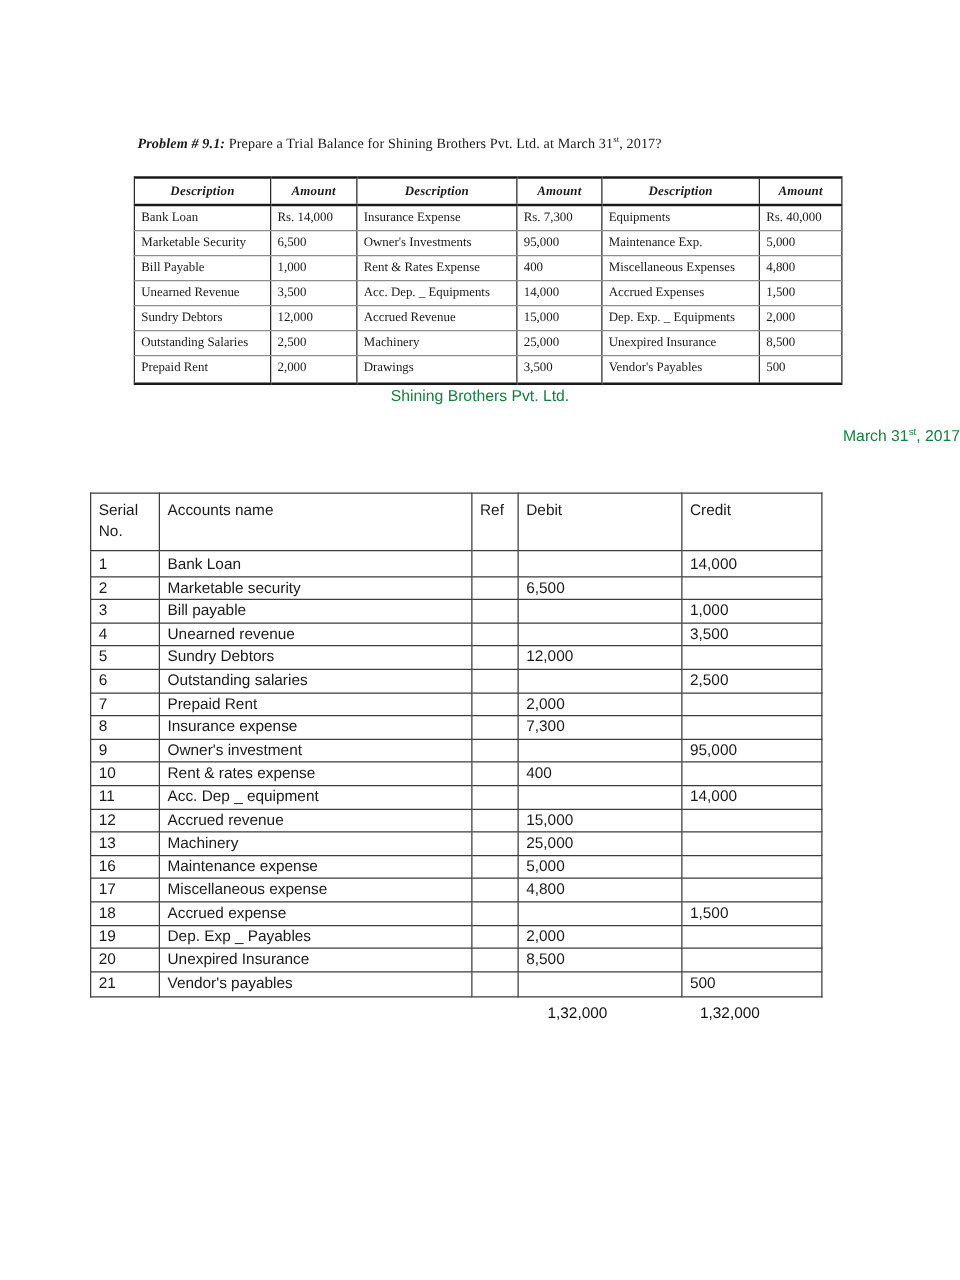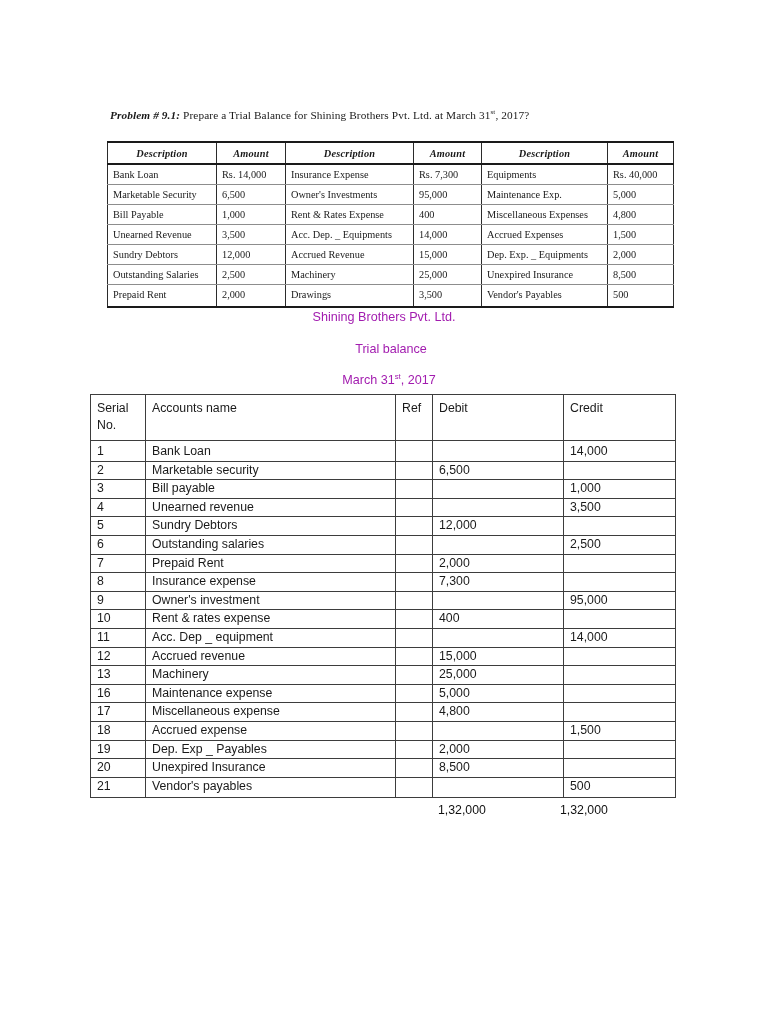--- a/index.html
+++ b/index.html
@@ -98,30 +98,30 @@
     position: absolute;
     left: 0;
     top: 311px;
     width: 768px;
     text-align: center;
   }
   .heading-block .hline {
     font-size: 12.6px;
     line-height: 1;
     margin-bottom: 19px;
-    color: #a21caf;
+    color: #15803d;
   }
   .heading-block .hline:last-child { margin-bottom: 0; }
   .h-indent-1 { padding-left: 14px; }
-  .h-indent-2 { padding-left: 10px; }
+  .h-indent-2 { padding-left: 10px; text-align: right; }
 
   
   .tb-wrap {
     position: absolute;
-    left: 90px;
+    left: 72px;
     top: 394px;
     width: 586px;
   }
   table.tb {
     border-collapse: collapse;
     width: 100%;
     table-layout: fixed;
     font-size: 12.3px;
     color: #1a1a1a;
   }
@@ -264,21 +264,20 @@
         <td class="amt">3,500</td>
         <td class="desc">Vendor's Payables</td>
         <td class="amt">500</td>
       </tr>
     </tbody>
   </table>
 </div>
 
 <div class="heading-block">
   <div class="hline">Shining Brothers Pvt. Ltd.</div>
-  <div class="hline h-indent-1">Trial balance</div>
   <div class="hline h-indent-2"><span>March 31</span><span class="sup">st</span><span>, 2017</span></div>
 </div>
 
 <div class="tb-wrap">
   <table class="tb">
     <colgroup>
       <col class="tc-serial">
         <col class="tc-name">
         <col class="tc-ref">
       <col class="tc-debit">

